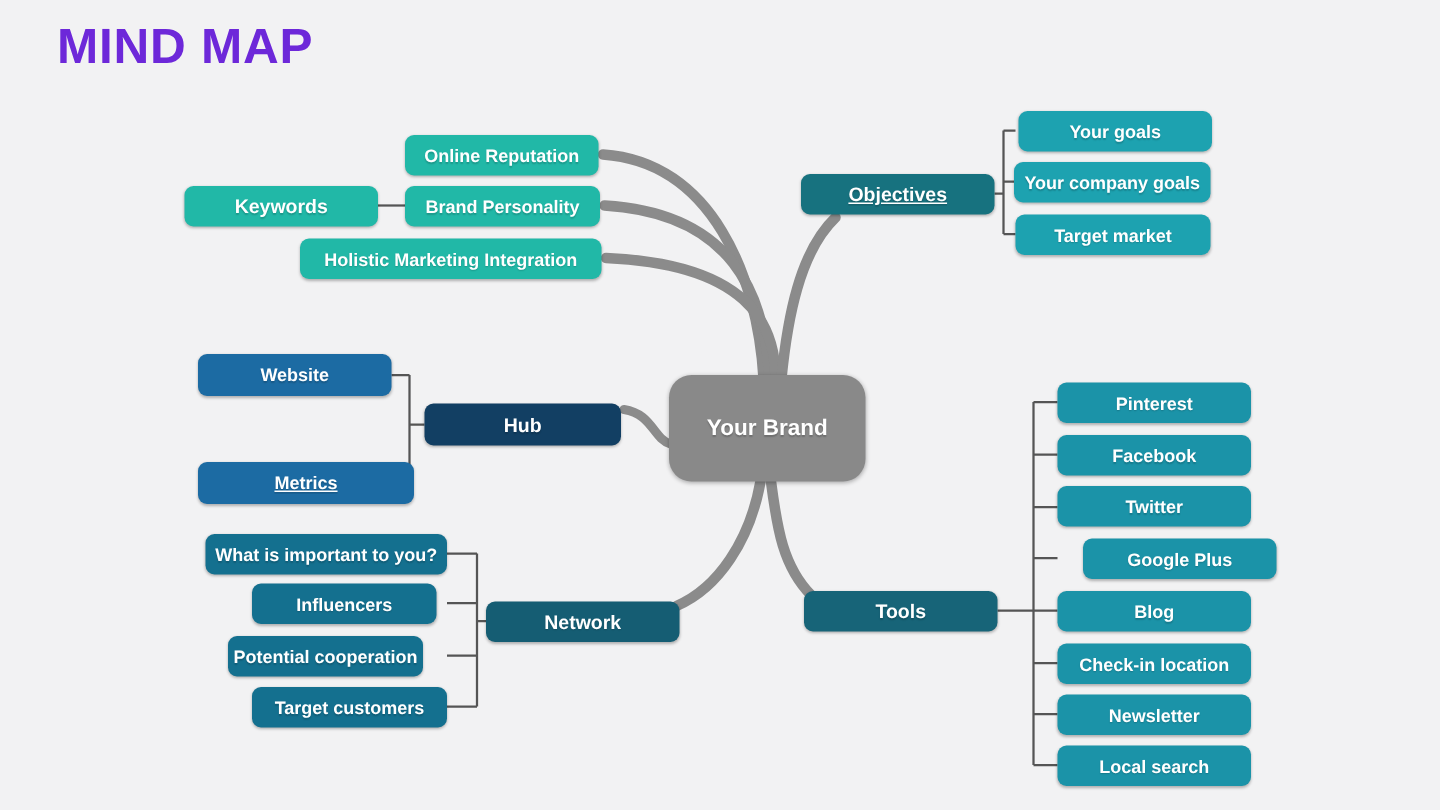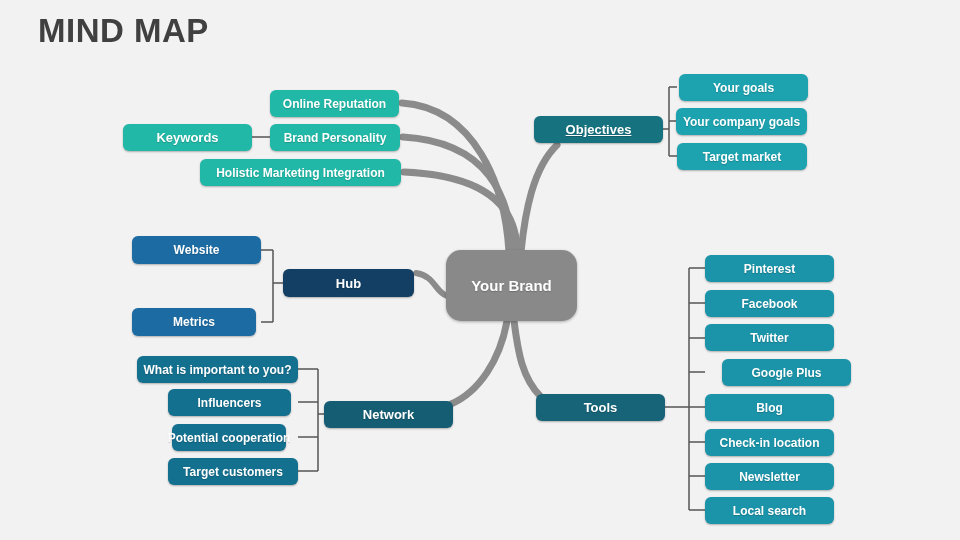--- a/index.html
+++ b/index.html
@@ -9,21 +9,21 @@
   }
   .slide{
     position:relative;
     width:960px;height:540px;
     background:#f2f2f3;
     overflow:hidden;
   }
   .slide-title{
     position:absolute;left:38px;top:12px;
     font-size:33px;font-weight:800;letter-spacing:0.5px;
-    color:#404040;
+    color:#6d28d9;
   }
   svg.connectors{position:absolute;left:0;top:0;width:960px;height:540px;}
   .node{
     position:absolute;
     height:27px;
     border-radius:6px;
     color:#fff;
     font-size:12px;font-weight:700;
     display:flex;align-items:center;justify-content:center;
     text-align:right;
@@ -87,25 +87,25 @@
   <div class="node kw" style="left:270px;top:124px;width:130px;">Brand Personality</div>
   <div class="node kw" style="left:200px;top:159px;width:201px;">Holistic Marketing Integration</div>
 
   <div class="node obj-label lbl" style="left:534px;top:116px;width:129px;">Objectives</div>
   <div class="node obj-child" style="left:679px;top:74px;width:129px;">Your goals</div>
   <div class="node obj-child" style="left:676px;top:108px;width:131px;">Your company goals</div>
   <div class="node obj-child" style="left:677px;top:143px;width:130px;">Target market</div>
 
   <div class="node hub-label lbl" style="left:283px;top:269px;width:131px;height:28px;">Hub</div>
   <div class="node hub-child" style="left:132px;top:236px;width:129px;height:28px;">Website</div>
-  <div class="node hub-child" style="left:132px;top:308px;width:124px;height:28px;">Metrics</div>
+  <div class="node hub-child" style="left:132px;top:308px;width:144px;height:28px;text-decoration:underline;">Metrics</div>
 
   <div class="node net-child" style="left:137px;top:356px;width:161px;">What is important to you?</div>
   <div class="node net-child" style="left:168px;top:389px;width:123px;">Influencers</div>
-  <div class="node net-child" style="left:172px;top:424px;width:114px;">Potential cooperation</div>
+  <div class="node net-child" style="left:152px;top:424px;width:130px;">Potential cooperation</div>
   <div class="node net-child" style="left:168px;top:458px;width:130px;">Target customers</div>
   <div class="node net-label lbl" style="left:324px;top:401px;width:129px;">Network</div>
 
   <div class="node tools-label lbl" style="left:536px;top:394px;width:129px;">Tools</div>
   <div class="node tools-child" style="left:705px;top:255px;width:129px;">Pinterest</div>
   <div class="node tools-child" style="left:705px;top:290px;width:129px;">Facebook</div>
   <div class="node tools-child" style="left:705px;top:324px;width:129px;">Twitter</div>
   <div class="node tools-child" style="left:722px;top:359px;width:129px;">Google Plus</div>
   <div class="node tools-child" style="left:705px;top:394px;width:129px;">Blog</div>
   <div class="node tools-child" style="left:705px;top:429px;width:129px;">Check-in location</div>

